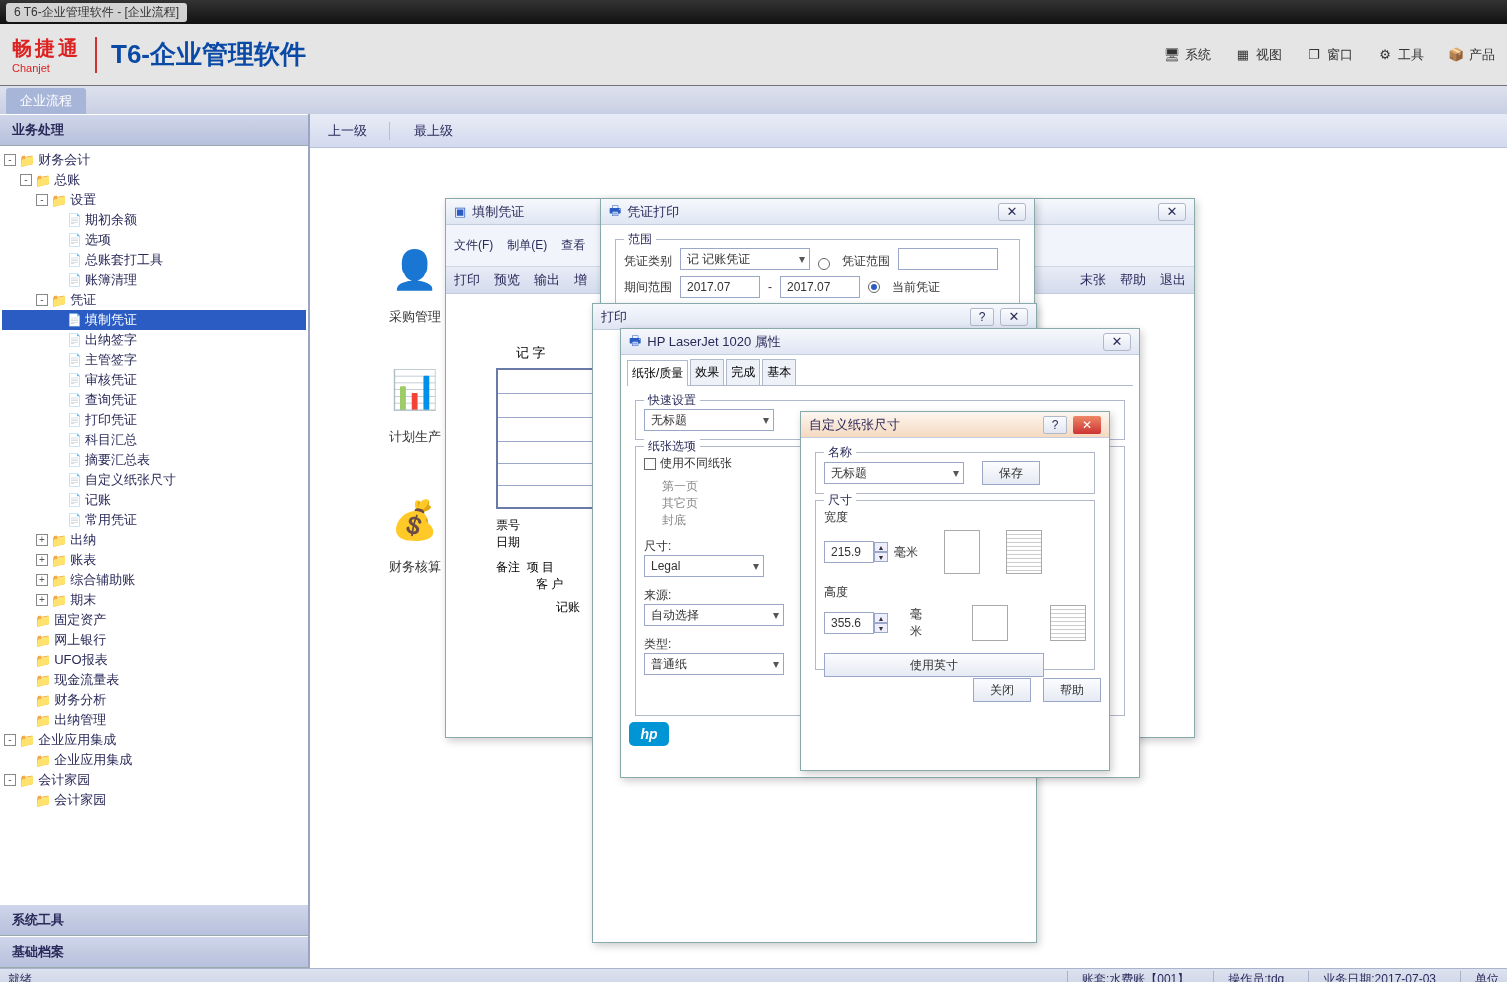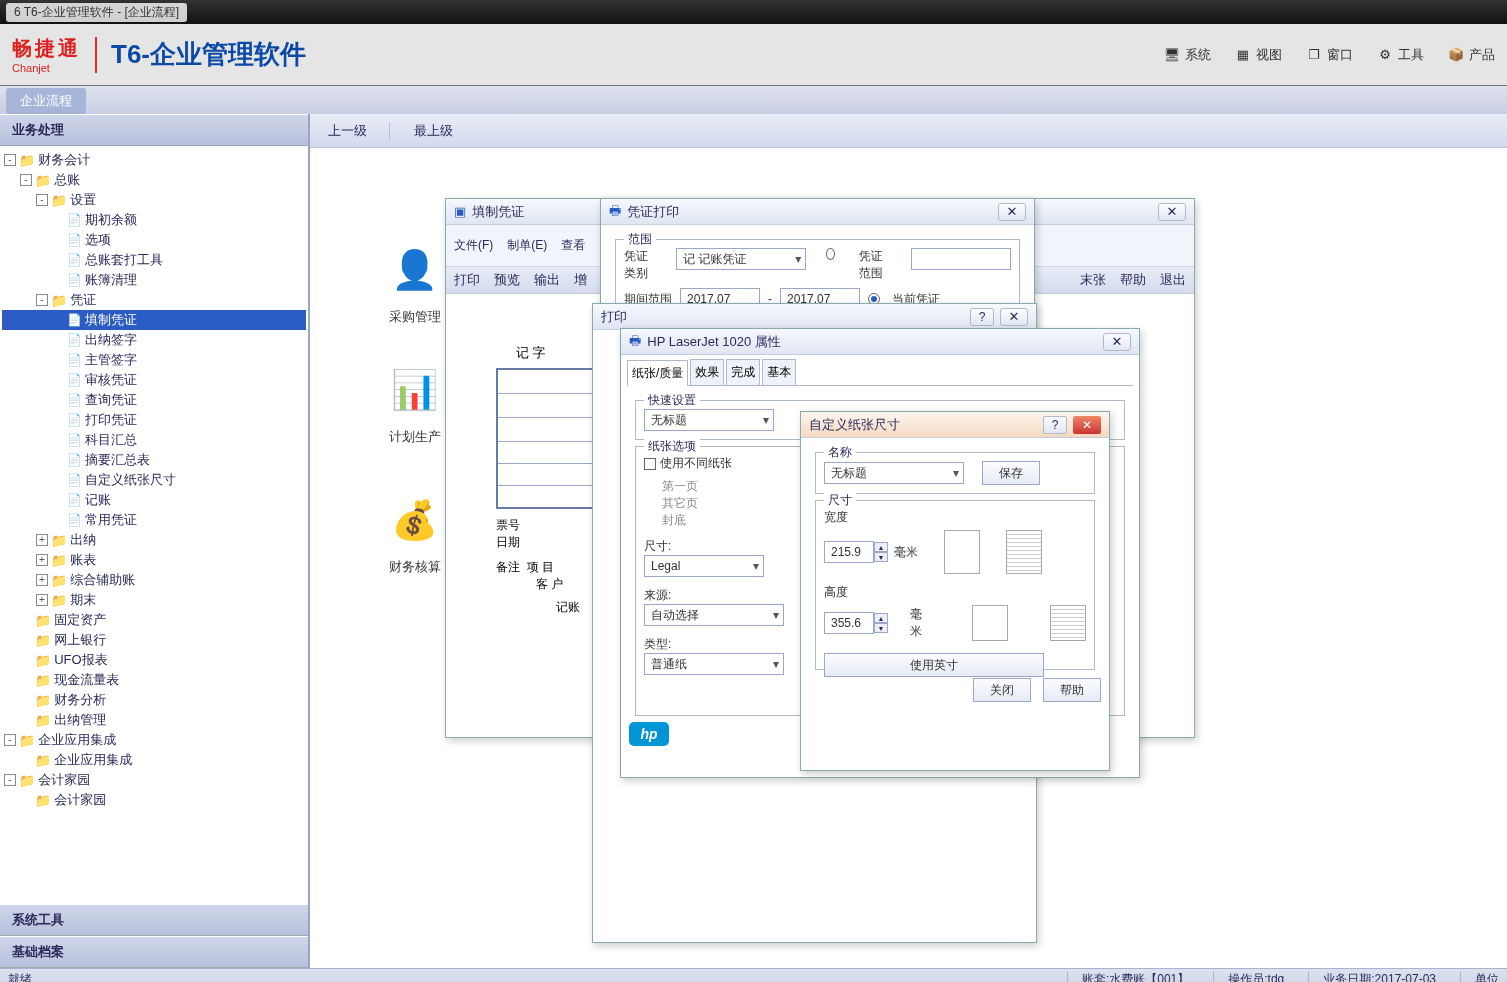--- a/index.html
+++ b/index.html
@@ -407,21 +407,21 @@
         <div class="win-title">
           <div class="left">
               <span style="color:#2b5cc4">🖶</span>
               <span>凭证打印</span>
             </div>
           <div class="win-close">✕</div>
         </div>
         <div class="win-body">
           <div class="fieldset">
             <div class="legend">范围</div>
-            <div style="display:flex;align-items:flex-start;gap:20px;margin-bottom:6px">
+            <div style="display:flex;align-items:flex-end;gap:8px;margin-bottom:6px">
               <span>凭证类别</span>
               <div class="select" style="min-width:130px">
                   <span>记 记账凭证</span>
                 </div>
               <span class="radio"></span>
               <span>凭证范围</span>
               <div class="input" style="min-width:100px"></div>
             </div>
             <div style="display:flex;align-items:center;gap:8px">
               <span>期间范围</span>

